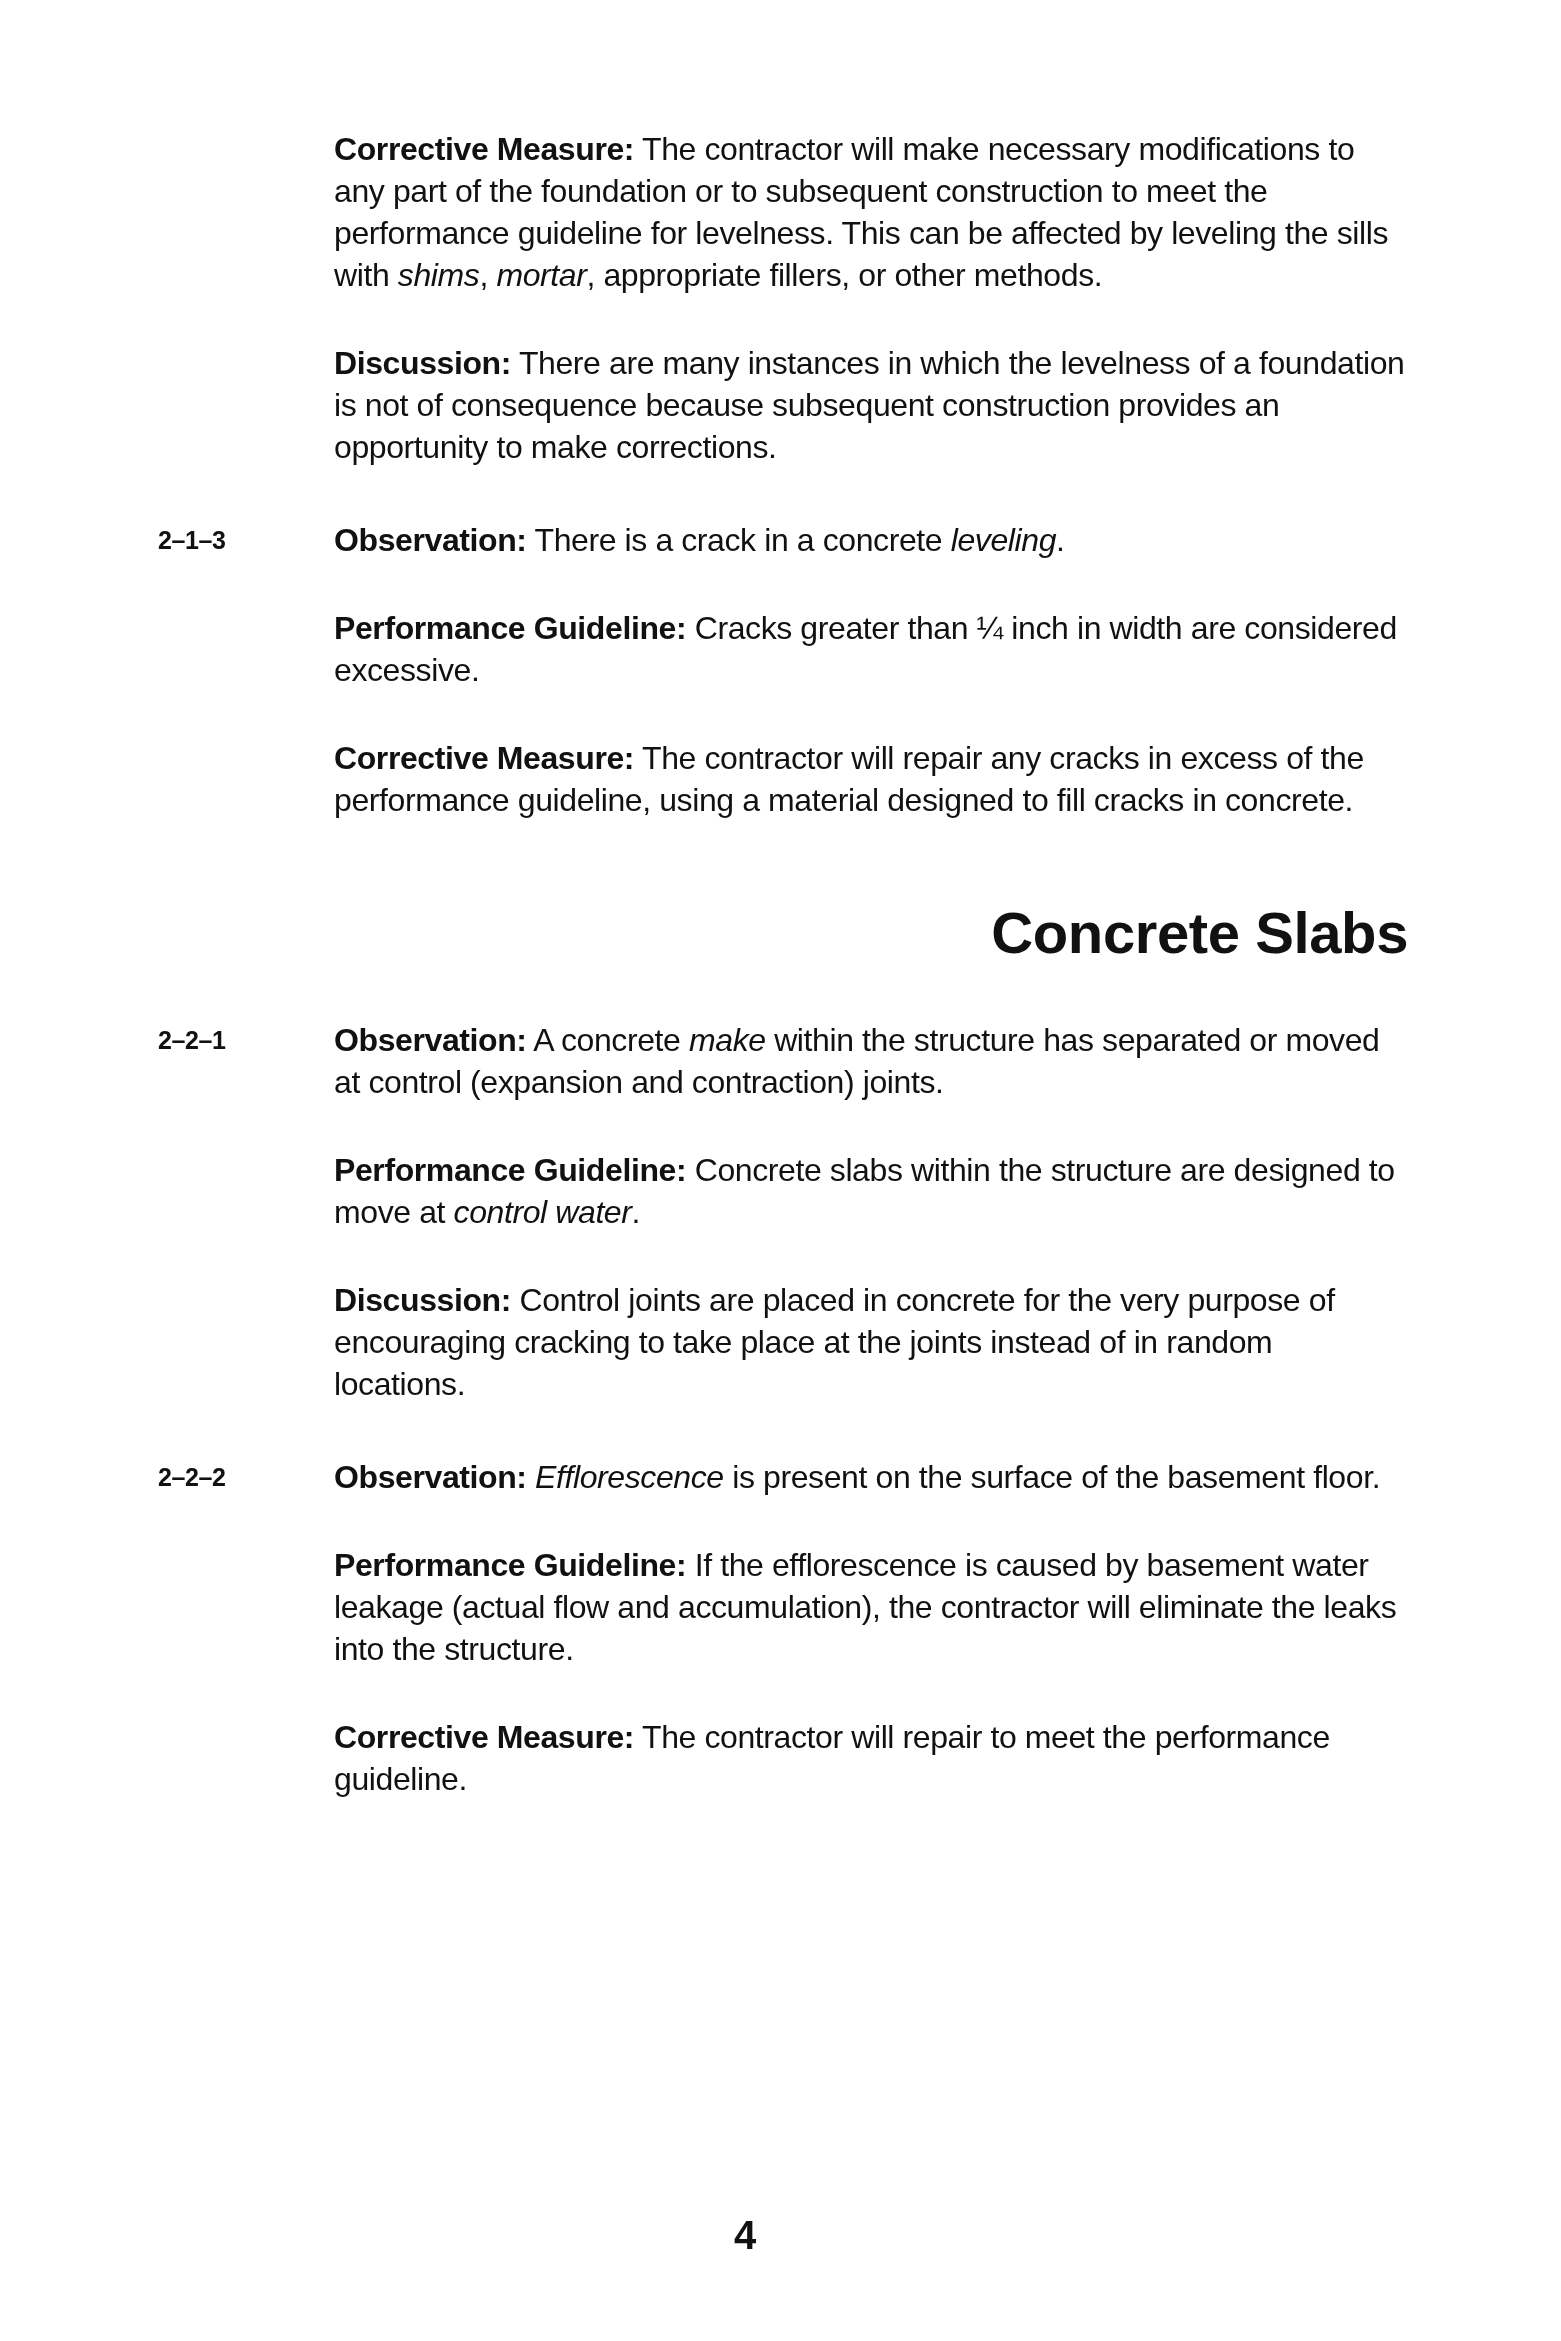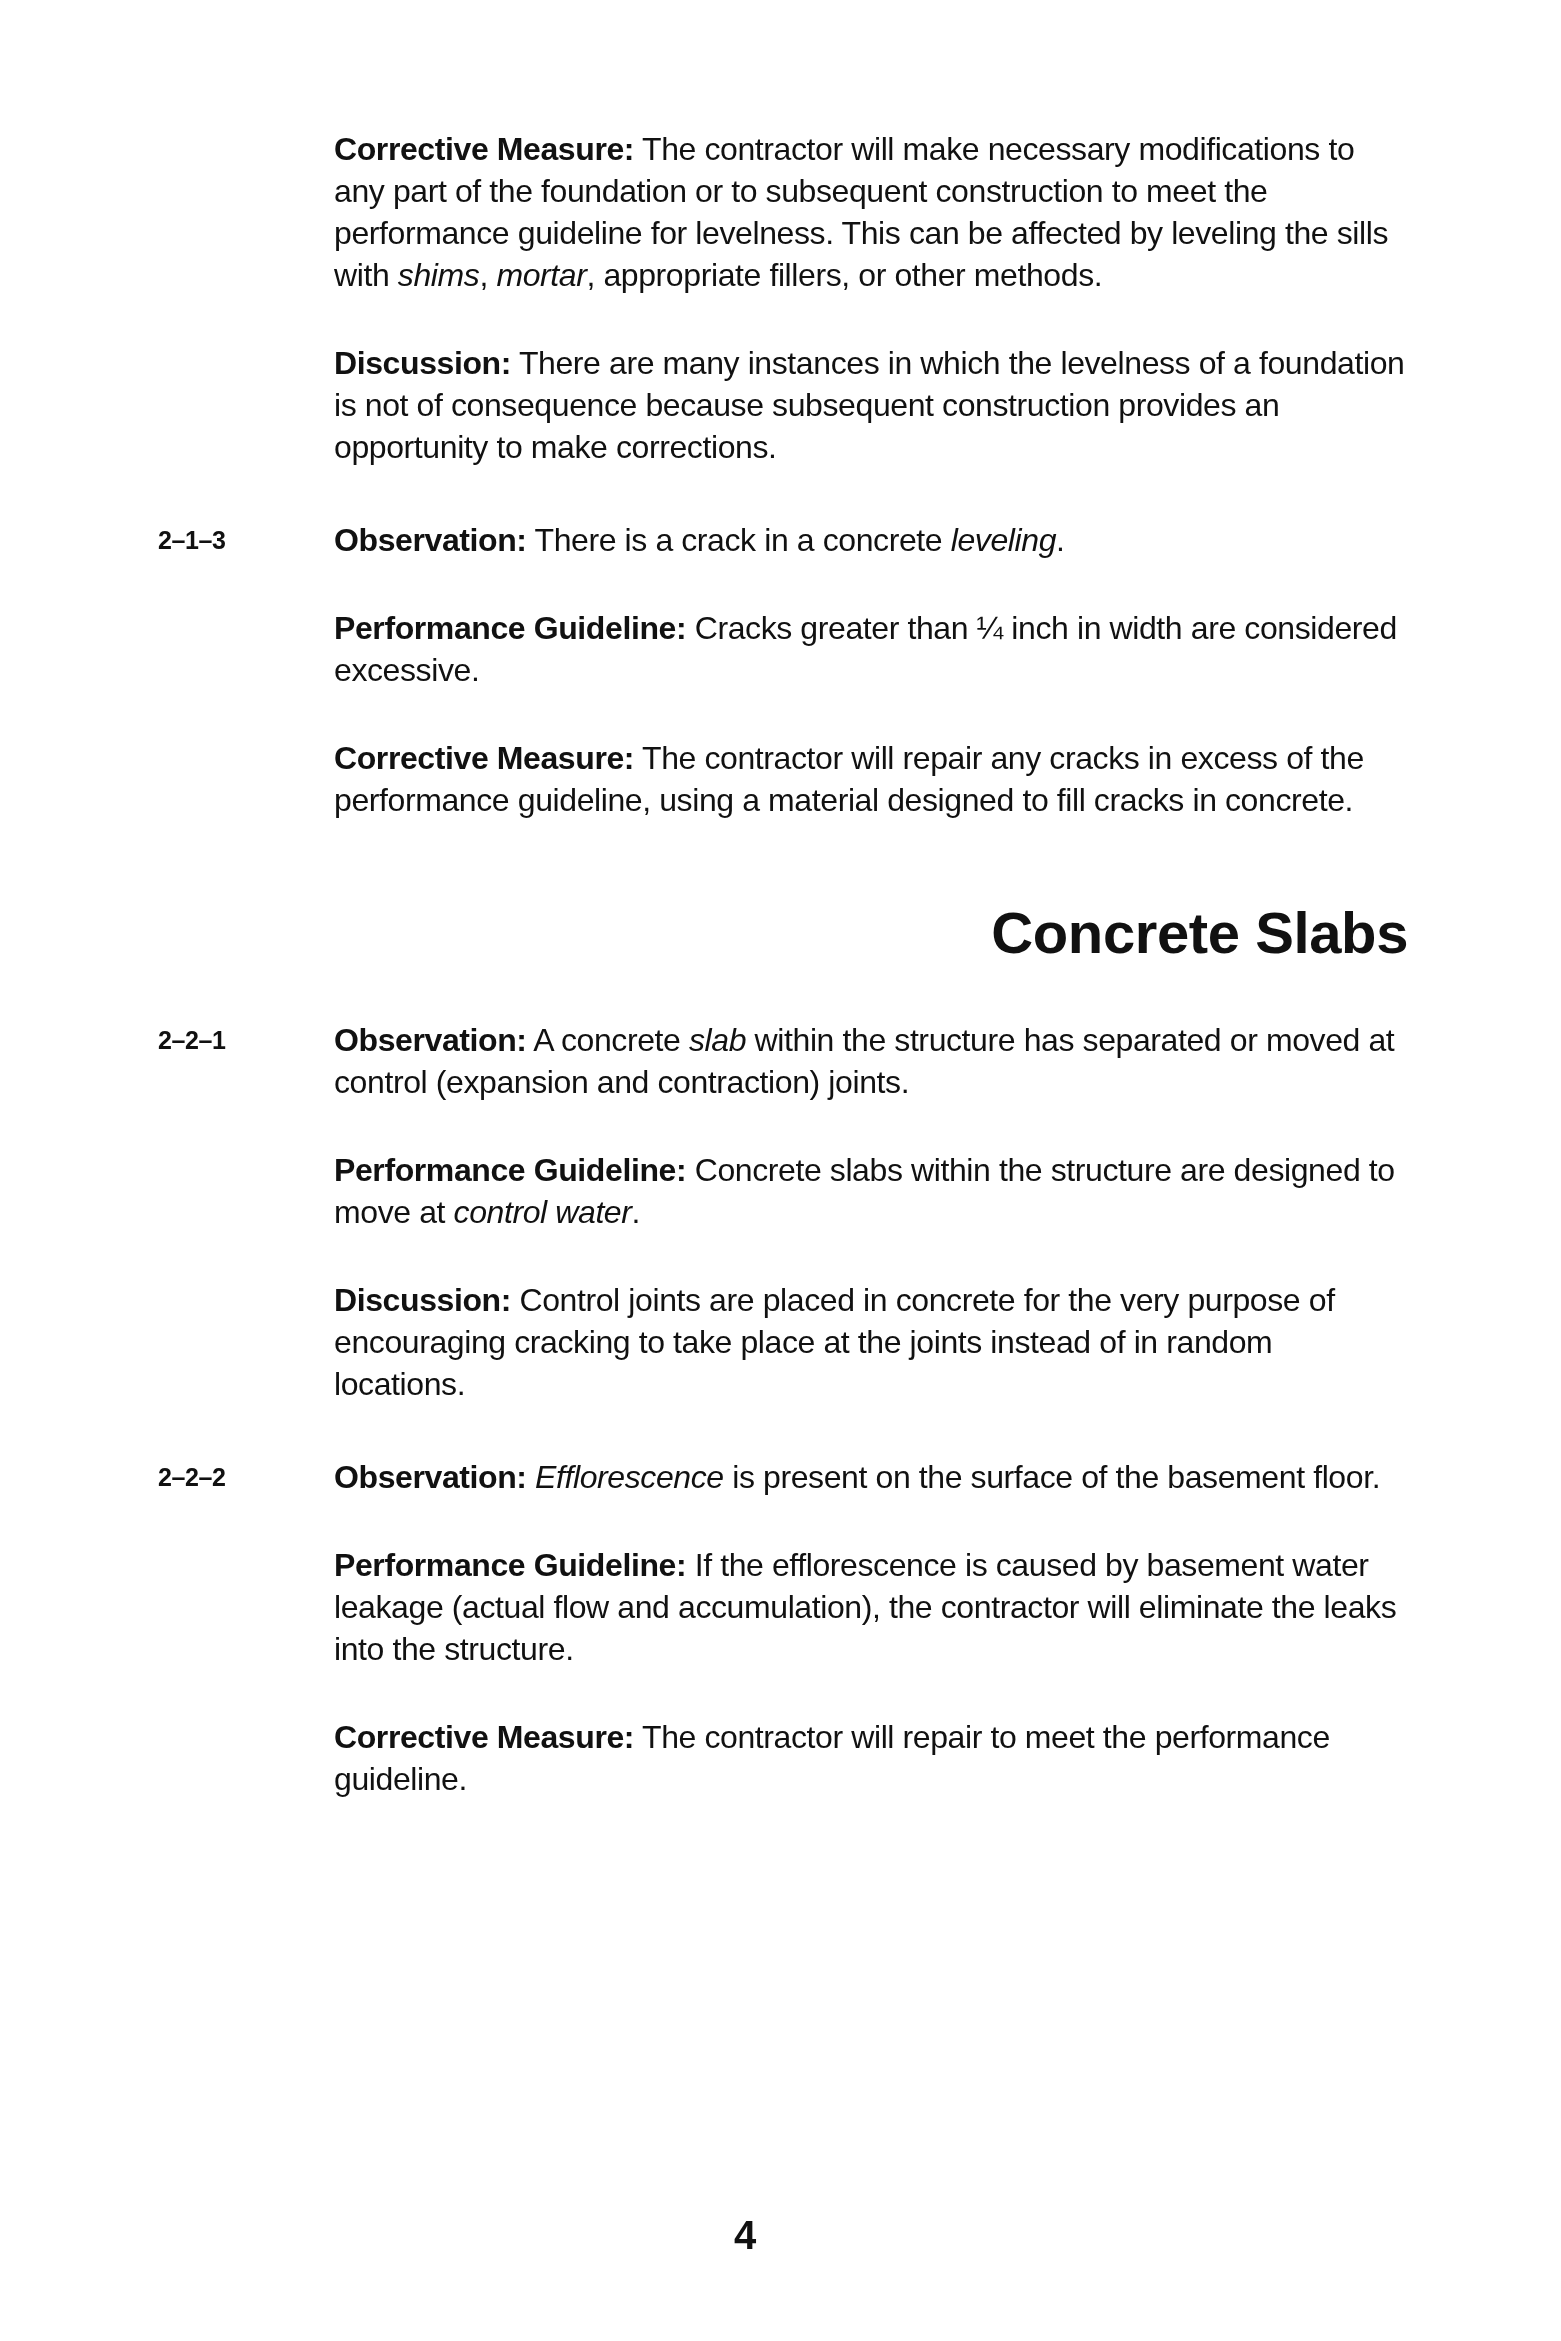--- a/index.html
+++ b/index.html
@@ -86,21 +86,21 @@
         <div class="paras">
           <p class="para"><b class="">Observation:</b><span class=""> There is a crack in a concrete </span><i class="">leveling</i><span class="">.</span></p>
           <p class="para"><b class="">Performance Guideline:</b><span class=""> Cracks greater than ¼ inch in width are considered excessive.</span></p>
           <p class="para"><b class="">Corrective Measure:</b><span class=""> The contractor will repair any cracks in excess of the performance guideline, using a material designed to fill cracks in concrete.</span></p>
         </div>
       </section>
       <h1 class="heading">Concrete Slabs</h1>
       <section class="item">
         <div class="num">2–2–1</div>
         <div class="paras">
-          <p class="para"><b class="">Observation:</b><span class=""> A concrete </span><i class="">slab</i><span class=""> within the structure has separated or moved at control (expansion and contraction) joints.</span></p>
+          <p class="para"><b class="">Observation:</b><span class=""> A concrete </span><i class="">make</i><span class=""> within the structure has separated or moved at control (expansion and contraction) joints.</span></p>
           <p class="para"><b class="">Performance Guideline:</b><span class=""> Concrete slabs within the structure are designed to move at </span><i class="">control water</i><span class="">.</span></p>
           <p class="para"><b class="">Discussion:</b><span class=""> Control joints are placed in concrete for the very purpose of encouraging cracking to take place at the joints instead of in random locations.</span></p>
         </div>
       </section>
       <section class="item">
         <div class="num">2–2–2</div>
         <div class="paras">
           <p class="para"><b class="">Observation:</b><span class=""> </span><i class="">Efflorescence</i><span class=""> is present on the surface of the basement floor.</span></p>
           <p class="para"><b class="">Performance Guideline:</b><span class=""> If the efflorescence is caused by basement water leakage (actual flow and accumulation), the contractor will eliminate the leaks into the structure.</span></p>
           <p class="para"><b class="">Corrective Measure:</b><span class=""> The contractor will repair to meet the performance guideline.</span></p>

